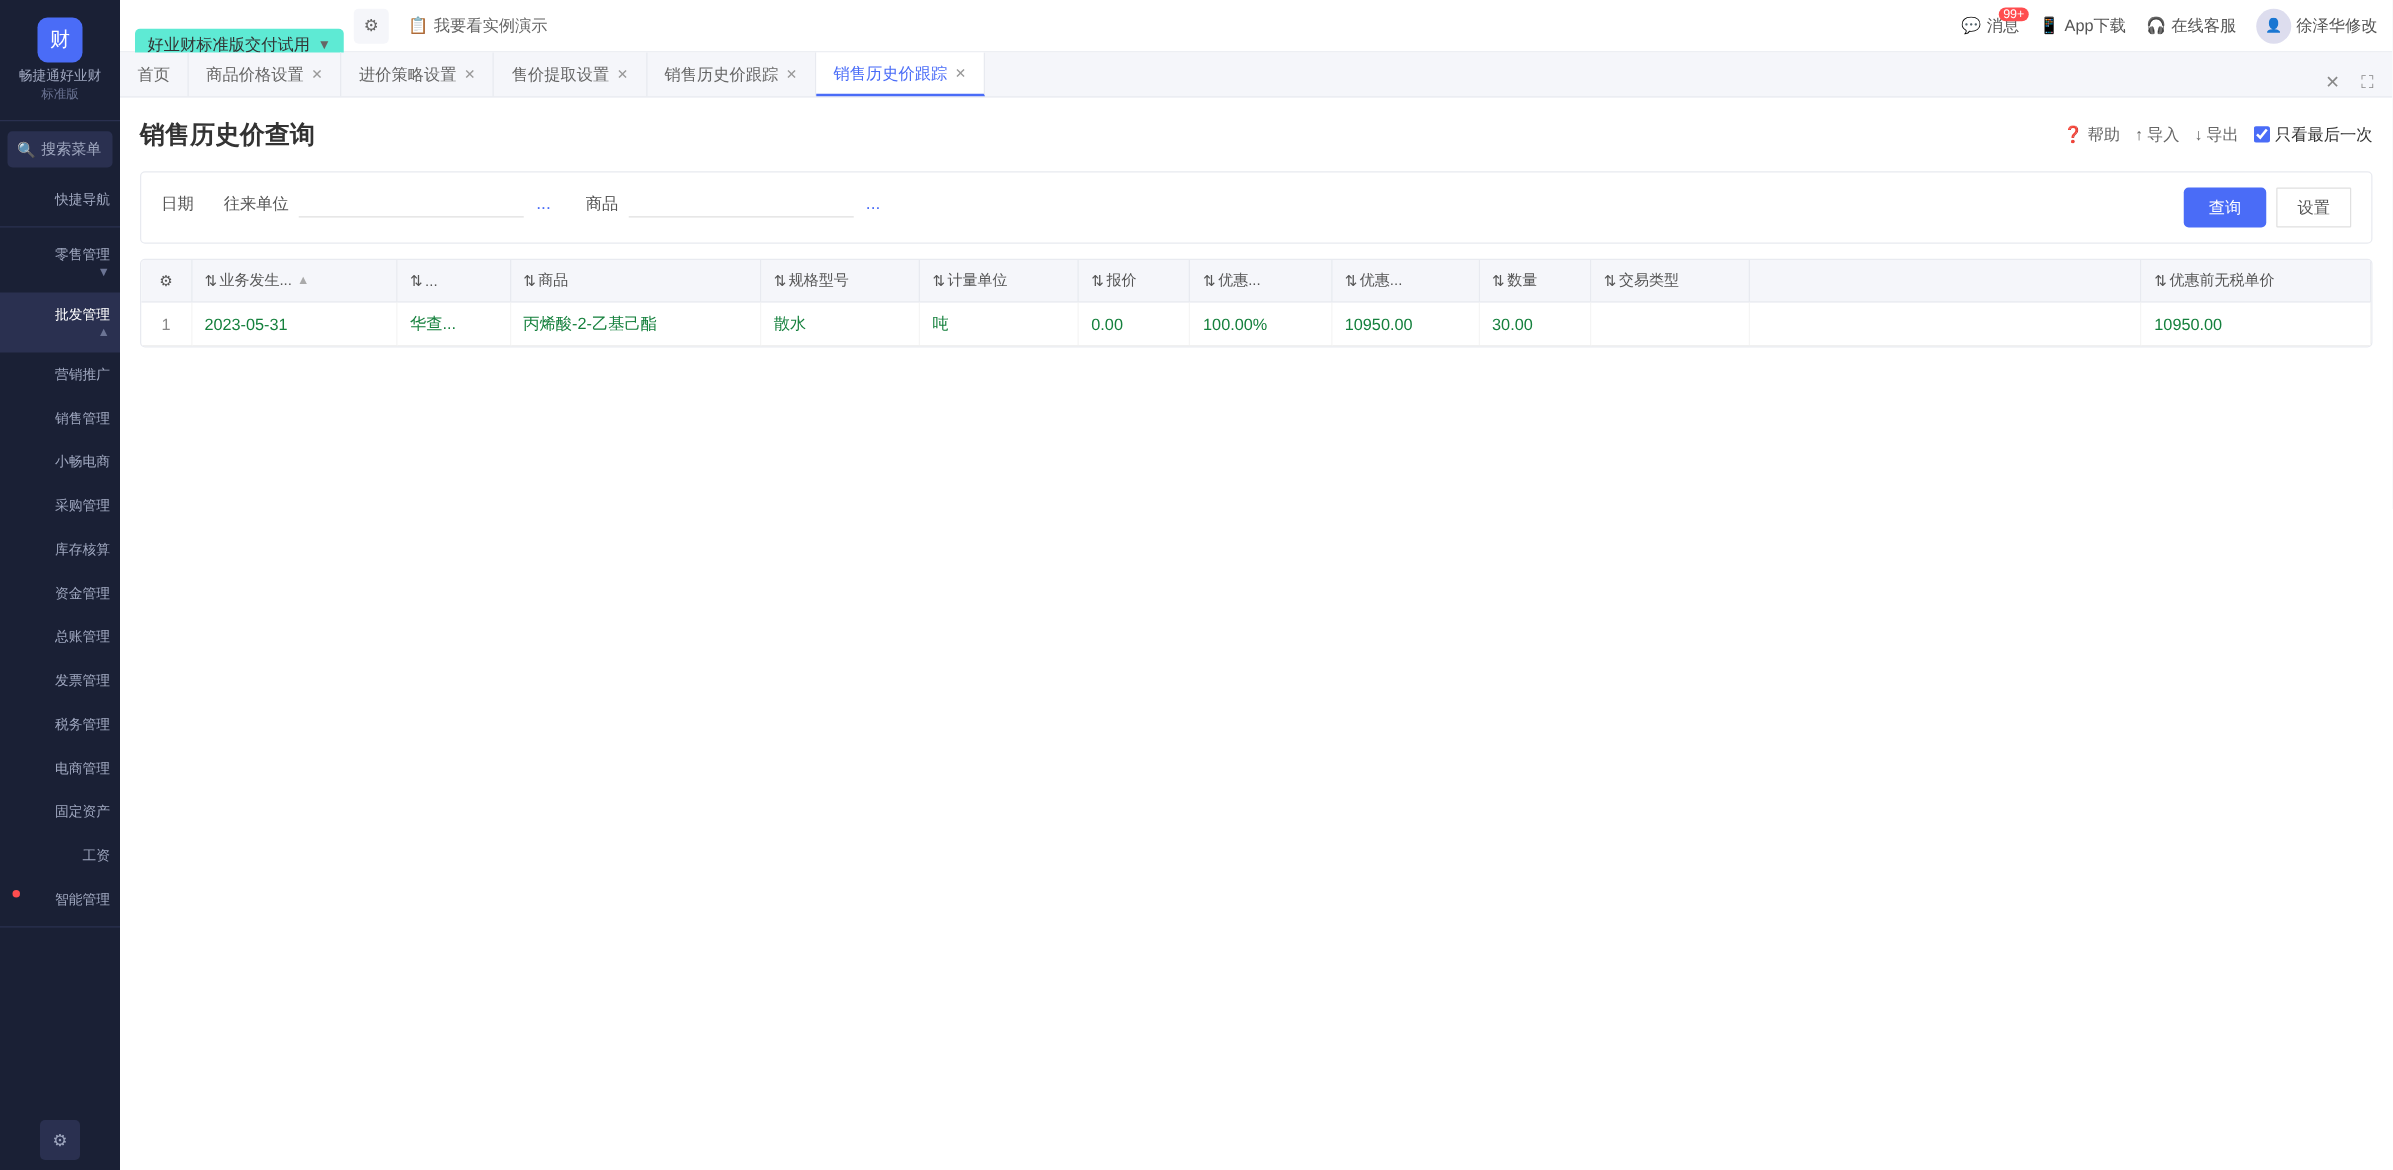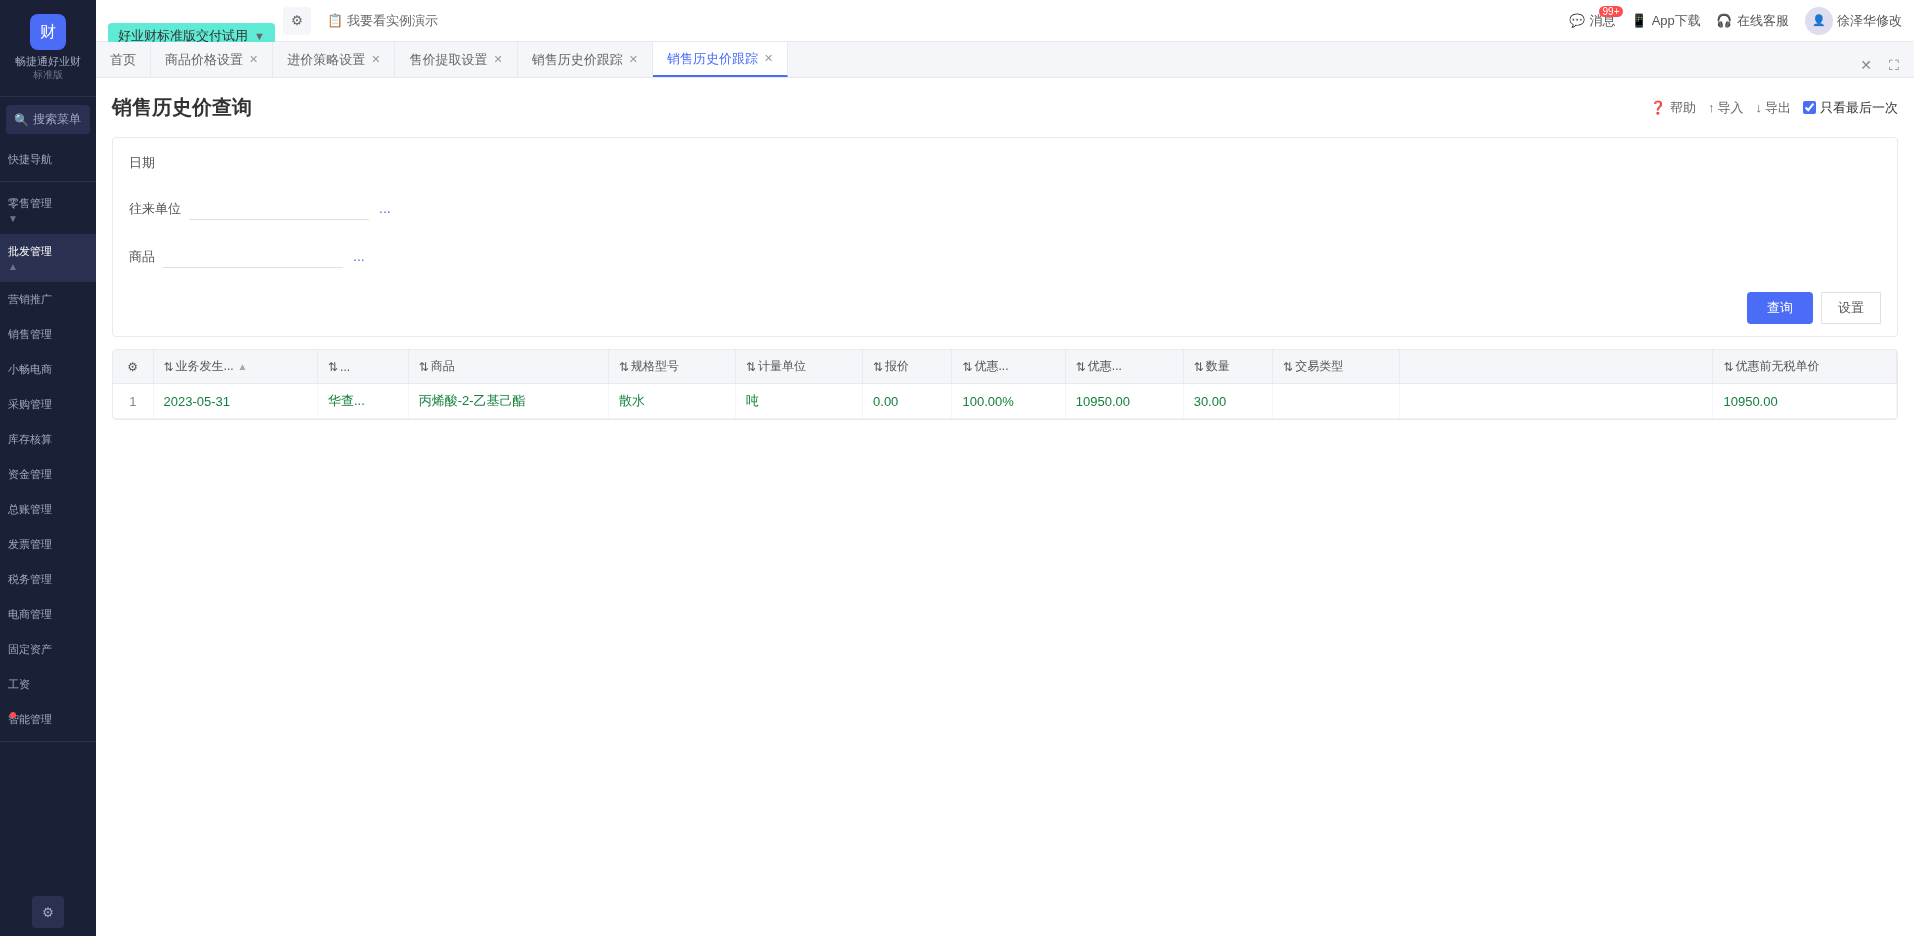--- a/index.html
+++ b/index.html
@@ -6,21 +6,21 @@
     body { font-family: 'Microsoft YaHei', '微软雅黑', Arial, sans-serif; font-size: 13px; background: #f0f2f5; display: flex; height: 936px; overflow: hidden; }
 
     
     .sidebar { width: 96px; background: #1a2035; color: #c8ccd8; display: flex; flex-direction: column; height: 100%; flex-shrink: 0; }
     .sidebar-logo { padding: 14px 8px; border-bottom: 1px solid #2a3050; display: flex; flex-direction: column; align-items: center; }
     .sidebar-logo .logo-icon { width: 36px; height: 36px; background: #4a6cf7; border-radius: 8px; display: flex; align-items: center; justify-content: center; color: white; font-size: 16px; margin-bottom: 4px; }
     .sidebar-logo .logo-text { font-size: 11px; color: #a0a8c0; text-align: center; line-height: 1.3; }
     .sidebar-logo .logo-sub { font-size: 10px; color: #6b7494; }
     .sidebar-search { padding: 8px 6px; }
     .sidebar-search .search-btn { width: 100%; background: #2a3050; border: none; color: #a0a8c0; padding: 6px 8px; border-radius: 4px; cursor: pointer; font-size: 12px; display: flex; align-items: center; gap: 4px; }
-    .sidebar-nav-item { padding: 10px 8px; cursor: pointer; display: flex; align-items: flex-start; justify-content: center; flex-direction: column; gap: 2px; font-size: 12px; color: #a0a8c0; transition: background 0.2s; position: relative; }
+    .sidebar-nav-item { padding: 10px 8px; cursor: pointer; display: flex; align-items: flex-end; justify-content: center; flex-direction: column; gap: 2px; font-size: 12px; color: #a0a8c0; transition: background 0.2s; position: relative; }
     .sidebar-nav-item.active { color: #fff; background: #2a3050; }
     .sidebar-nav-item .nav-label { font-size: 11px; text-align: center; }
     .sidebar-nav-item .arrow { font-size: 10px; color: #6b7494; }
     .sidebar-nav-item.has-indicator::before { content: ''; width: 6px; height: 6px; background: #ff4d4f; border-radius: 50%; position: absolute; left: 10px; top: 10px; }
     .sidebar-divider { border-top: 1px solid #2a3050; margin: 4px 0; }
     .sidebar-bottom { margin-top: auto; padding: 8px 6px; display: flex; justify-content: center; }
     .sidebar-bottom .gear-btn { background: #2a3050; border: none; color: #a0a8c0; width: 32px; height: 32px; border-radius: 4px; cursor: pointer; display: flex; align-items: center; justify-content: center; }
 
     
     .main { flex: 1; display: flex; flex-direction: column; overflow: hidden; background: #fff; }
@@ -48,21 +48,21 @@
     
     .page-content { flex: 1; overflow: auto; padding: 16px; }
     .page-header { display: flex; align-items: center; justify-content: space-between; margin-bottom: 16px; }
     .page-title { font-size: 20px; font-weight: 600; color: #333; }
     .page-actions { display: flex; align-items: center; gap: 12px; }
     .page-actions .action-link { display: flex; align-items: center; gap: 3px; color: #666; font-size: 13px; cursor: pointer; }
     .page-actions .checkbox-label { display: flex; align-items: center; gap: 4px; font-size: 13px; color: #333; cursor: pointer; }
     .page-actions input[type=checkbox] { accent-color: #4a6cf7; }
 
     
-    .filter-bar { background: #fff; border: 1px solid #e8eaf0; border-radius: 4px; padding: 12px 16px; margin-bottom: 12px; display: flex; align-items: flex-start; gap: 24px; flex-wrap: wrap; flex-direction: column; }
+    .filter-bar { background: #fff; border: 1px solid #e8eaf0; border-radius: 4px; padding: 12px 16px; margin-bottom: 12px; display: flex; align-items: flex-start; gap: 24px; flex-wrap: wrap; }
     .filter-group { display: flex; align-items: flex-start; gap: 8px; }
     .filter-label { font-size: 13px; color: #555; padding-top: 4px; white-space: nowrap; }
     .filter-date-options { display: flex; flex-direction: column; gap: 4px; }
     .filter-date-btns { display: flex; align-items: center; gap: 4px; }
     .date-btn { padding: 2px 8px; border: 1px solid #e0e0e0; border-radius: 3px; cursor: pointer; font-size: 12px; color: #555; background: #fff; }
     .date-btn.active { background: #4a6cf7; color: white; border-color: #4a6cf7; border-radius: 12px; }
     .date-range { font-size: 12px; color: #888; }
     .filter-input-group { display: flex; align-items: center; gap: 6px; }
     .filter-input { border: none; border-bottom: 1px solid #e0e0e0; padding: 4px 6px; font-size: 13px; color: #333; width: 180px; outline: none; }
     .filter-dots { color: #4a6cf7; cursor: pointer; font-size: 14px; padding: 2px 4px; }

